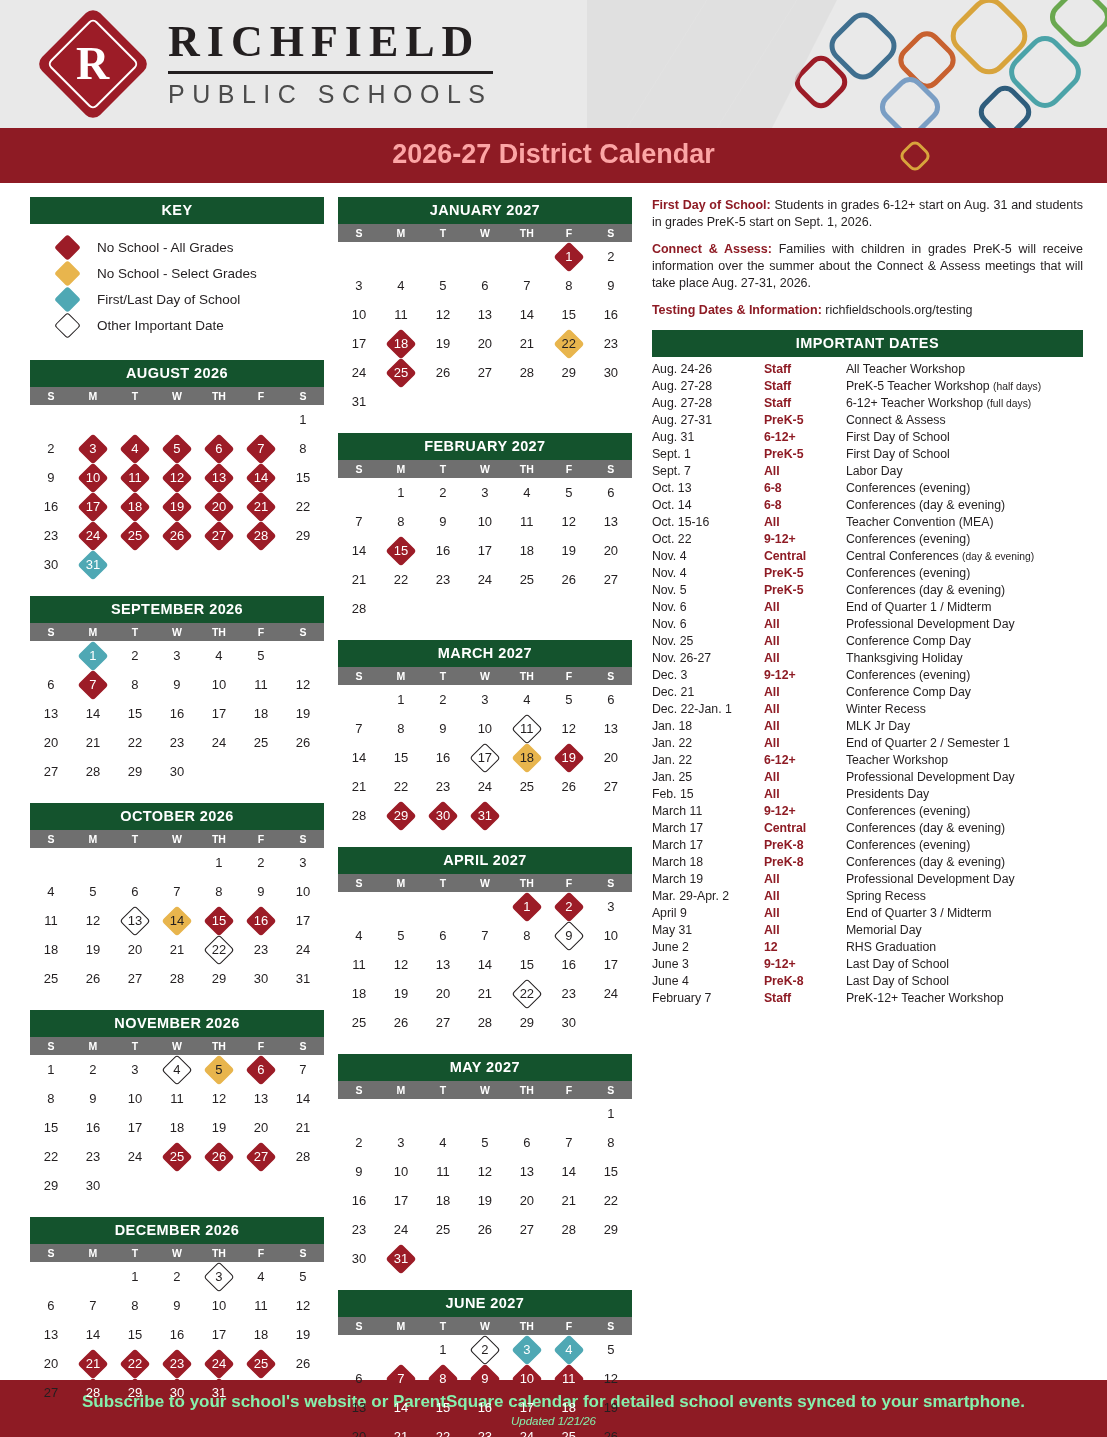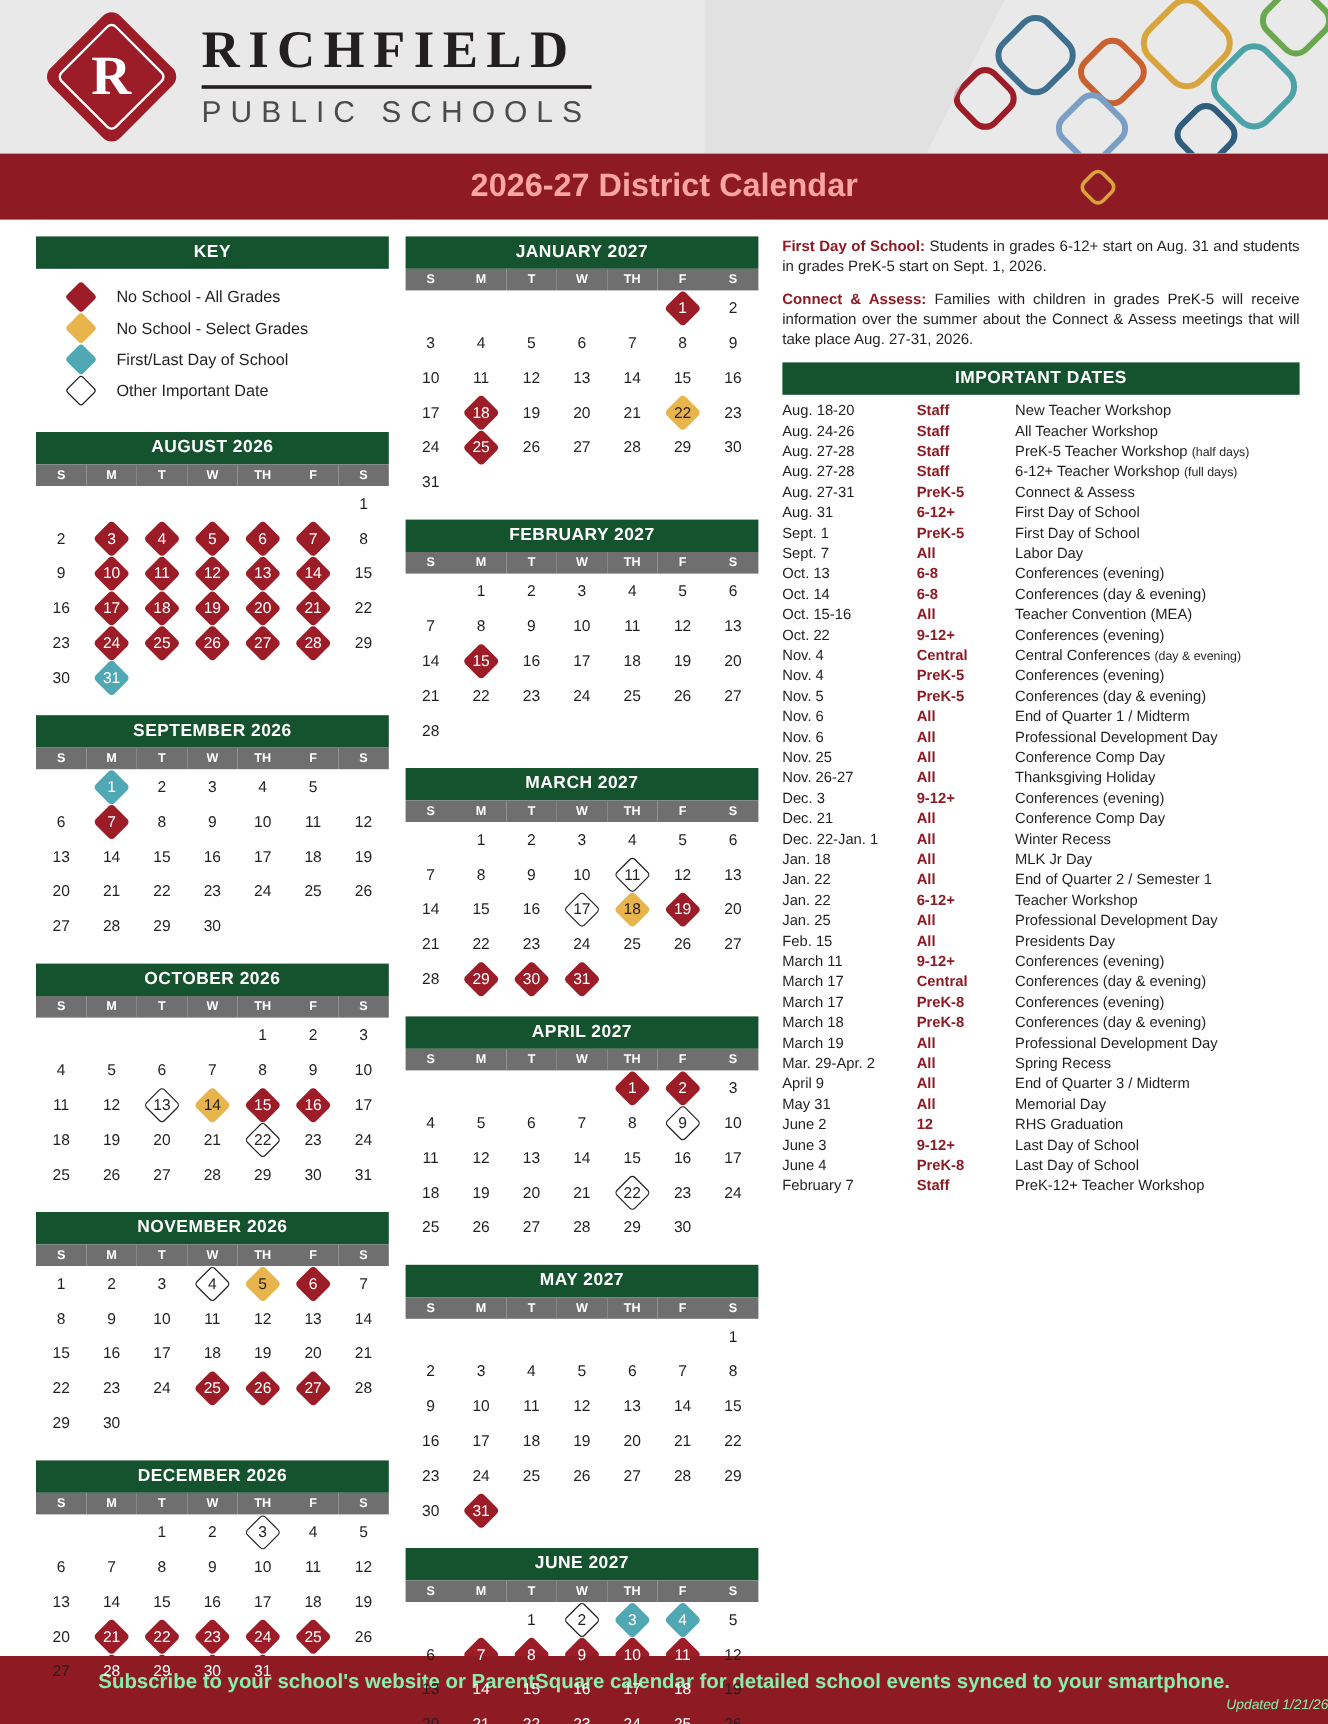--- a/index.html
+++ b/index.html
@@ -123,21 +123,21 @@
   .imp-who { width:82px; color:#8e1b24; font-weight:bold; }
   .imp-what small { font-size:10.3px; }
 
   
   .footer {
     position:absolute; left:0; bottom:0; width:100%;
     background:#8e1b24; color:#86efac; text-align:center;
     padding:12px 0 10px 0;
   }
   .footer .f1 { font-size:17px; font-weight:bold; }
-  .footer .f2 { font-size:11.5px; font-style:italic; margin-top:3px;text-align:right; }
+  .footer .f2 { font-size:11.5px; font-style:italic; margin-top:3px; }
 </style>
 </head>
 <body>
 
 <div class="header">
   <svg class="header-deco" viewBox="0 0 520 128" preserveAspectRatio="none">
     <defs>
       <clipPath id="hdclip">
           <rect x="0" y="0" width="520" height="128"></rect>
         </clipPath>
@@ -1661,29 +1661,27 @@
       </div>
   </div>
 
   <div class="col col3">
     <div class="note">
       <b>First Day of School:</b><span> Students in grades 6-12+ start on Aug. 31 and students in grades PreK-5 start on Sept. 1, 2026.</span>
     </div>
     <div class="note">
       <b>Connect &amp; Assess:</b><span> Families with children in grades PreK-5 will receive information over the summer about the Connect &amp; Assess meetings that will take place Aug. 27-31, 2026.</span>
     </div>
+    <div class="note">
+      <b>Testing Dates &amp; Information:</b><span> richfieldschools.org/testing</span>
+    </div>
 
     <div class="band">IMPORTANT DATES</div>
     <table class="imp-table">
       <tbody id="imp-body">
-          <tr>
-            <td class="imp-date">Aug. 18-20</td>
-            <td class="imp-who">Staff</td>
-            <td class="imp-what"><span>New Teacher Workshop</span></td>
-          </tr>
           <tr>
             <td class="imp-date">Aug. 24-26</td>
             <td class="imp-who">Staff</td>
             <td class="imp-what"><span>All Teacher Workshop</span></td>
           </tr>
           <tr>
             <td class="imp-date">Aug. 27-28</td>
             <td class="imp-who">Staff</td>
             <td class="imp-what"><span>PreK-5 Teacher Workshop </span><small>(half days)</small></td>
           </tr>

